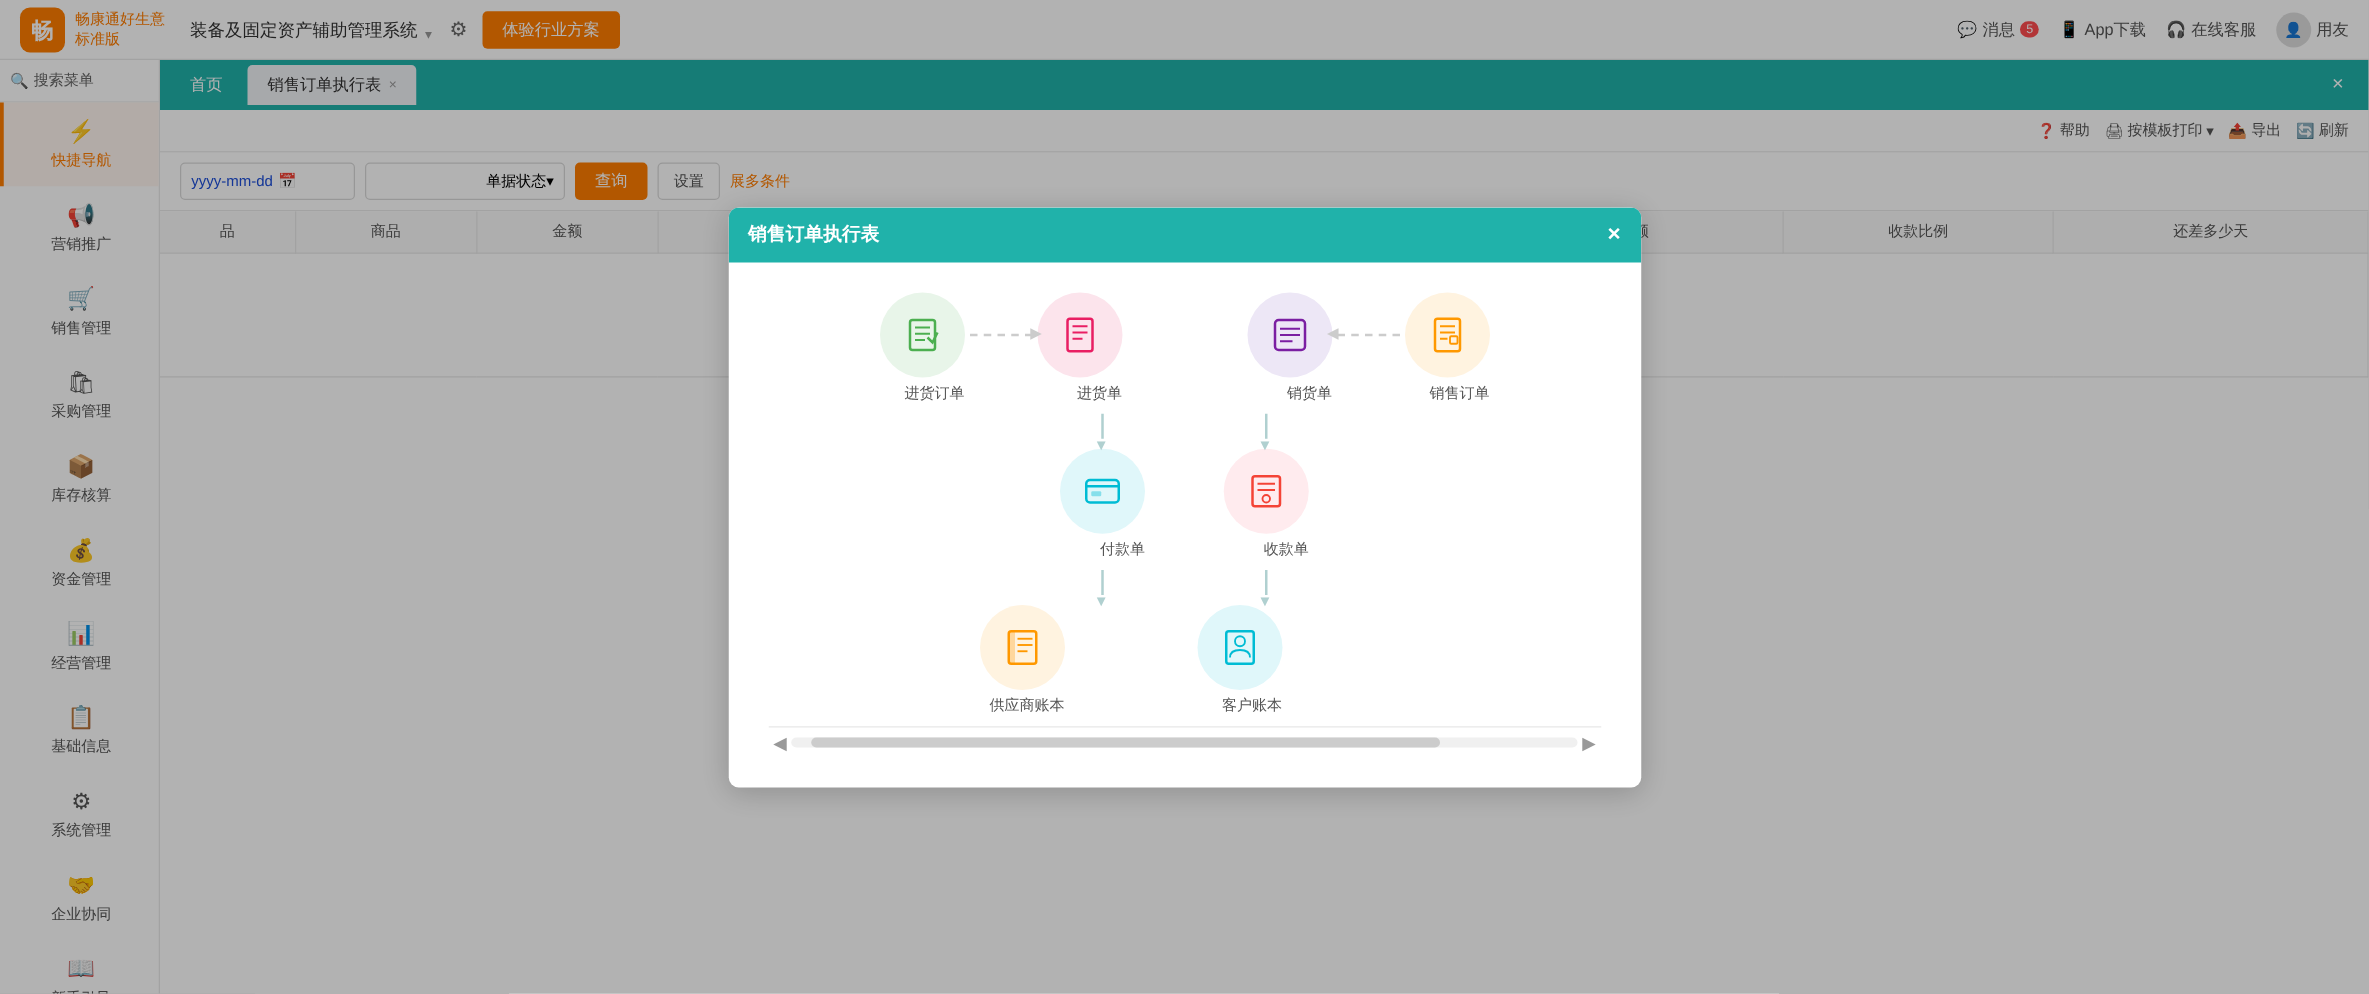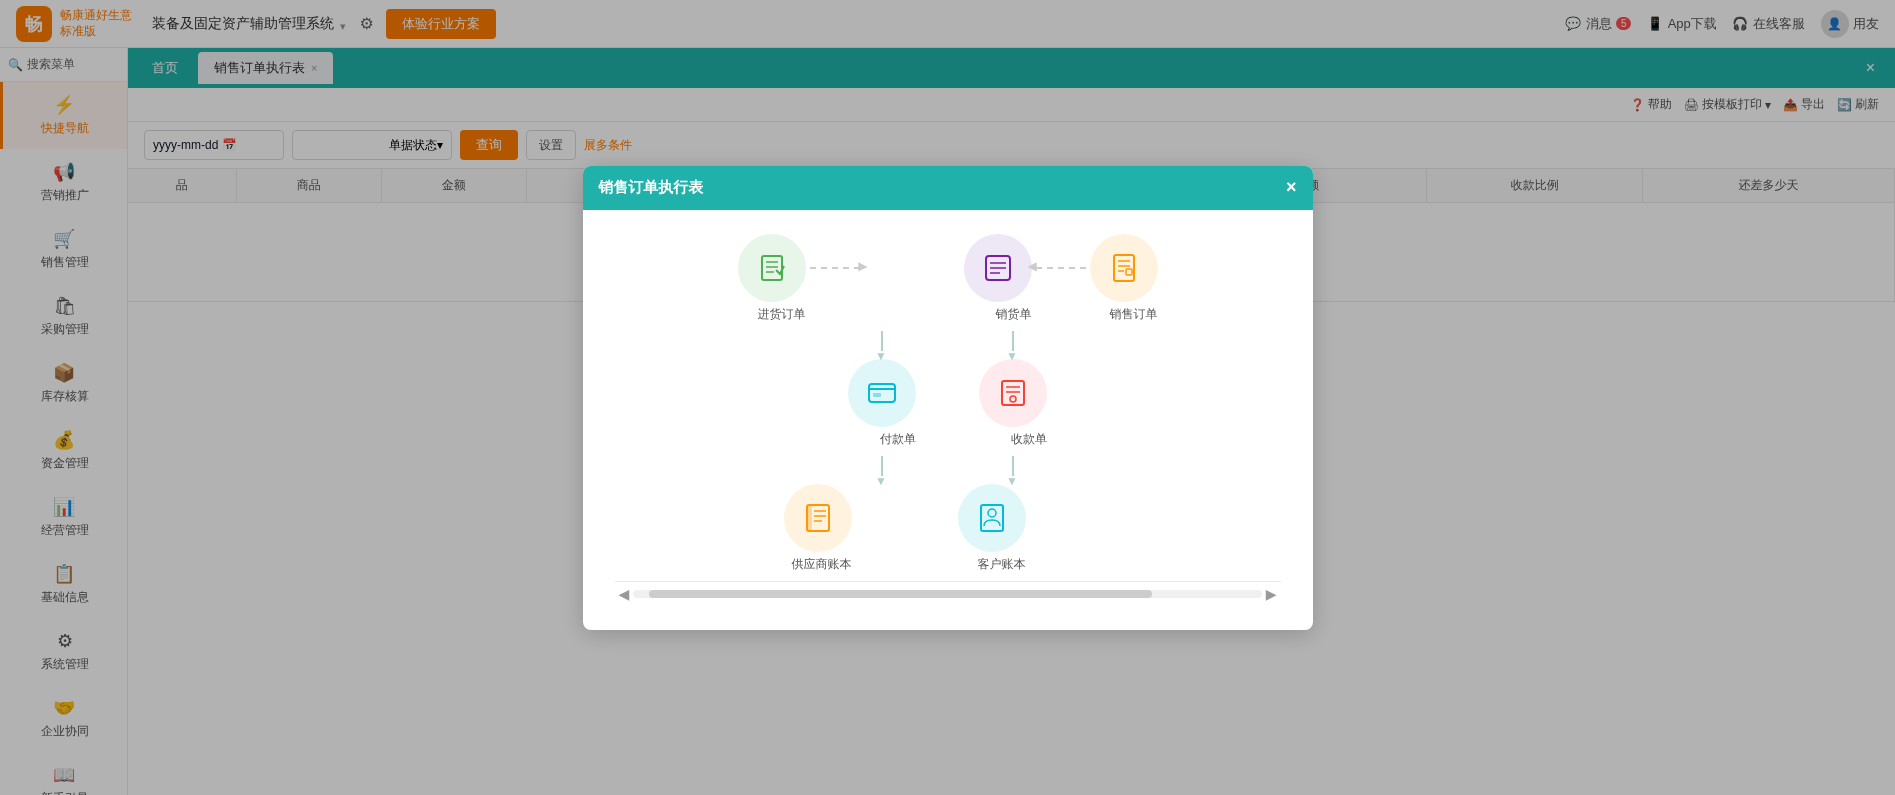--- a/index.html
+++ b/index.html
@@ -219,21 +219,21 @@
           </span>
           <span class="toolbar-btn">
             <span>🔄</span>
             <span>刷新</span>
           </span>
         </div>
       </div>
 
       <div class="filter-bar">
         <div class="filter-date">
-          <span style="color:#0f172a;font-size:12px;">yyyy-mm-dd</span>
+          <span style="color:#1d4ed8;font-size:12px;">yyyy-mm-dd</span>
           <span>📅</span>
         </div>
         <div class="filter-select" style="min-width:160px;">
           <span>单据状态</span>
           <span>▾</span>
         </div>
         <button class="search-btn">查询</button>
         <button class="set-btn">设置</button>
         <span class="more-cond">展多条件</span>
       </div>
@@ -286,20 +286,31 @@
           </div>
           <div class="flow-label">进货订单</div>
         </div>
 
         <div style="display:flex;align-items:center;margin:0 4px;margin-bottom:20px;">
           <div style="width:50px;border-top:2px dashed #ccc;position:relative;">
             <span style="position:absolute;right:-8px;top:-10px;color:#ccc;font-size:12px;">▶</span>
           </div>
         </div>
 
+        <div class="flow-node">
+          <div class="flow-circle c-pink" style="font-size:28px;display:flex;align-items:center;justify-content:center;">
+            <svg width="36" height="36" viewBox="0 0 36 36">
+                <rect x="8" y="5" width="20" height="26" rx="2" fill="none" stroke="#e91e63" stroke-width="2"></rect>
+                <line x1="12" y1="11" x2="24" y2="11" stroke="#e91e63" stroke-width="1.5"></line>
+                <line x1="12" y1="16" x2="24" y2="16" stroke="#e91e63" stroke-width="1.5"></line>
+                <line x1="12" y1="21" x2="20" y2="21" stroke="#e91e63" stroke-width="1.5"></line>
+              </svg>
+          </div>
+          <div class="flow-label">进货单</div>
+        </div>
 
         <div style="width:100px;"></div>
 
         <div class="flow-node">
           <div class="flow-circle c-purple" style="display:flex;align-items:center;justify-content:center;">
             <svg width="36" height="36" viewBox="0 0 36 36">
                 <rect x="6" y="6" width="24" height="24" rx="3" fill="none" stroke="#7b1fa2" stroke-width="2"></rect>
                 <line x1="10" y1="13" x2="26" y2="13" stroke="#7b1fa2" stroke-width="1.5"></line>
                 <line x1="10" y1="18" x2="26" y2="18" stroke="#7b1fa2" stroke-width="1.5"></line>
                 <line x1="10" y1="23" x2="20" y2="23" stroke="#7b1fa2" stroke-width="1.5"></line>

